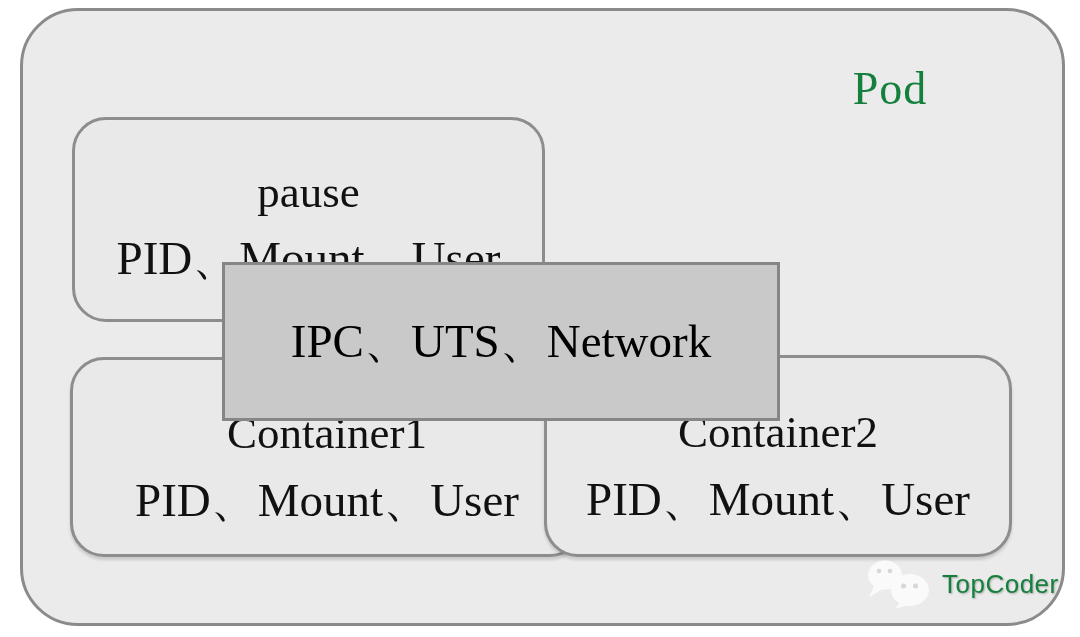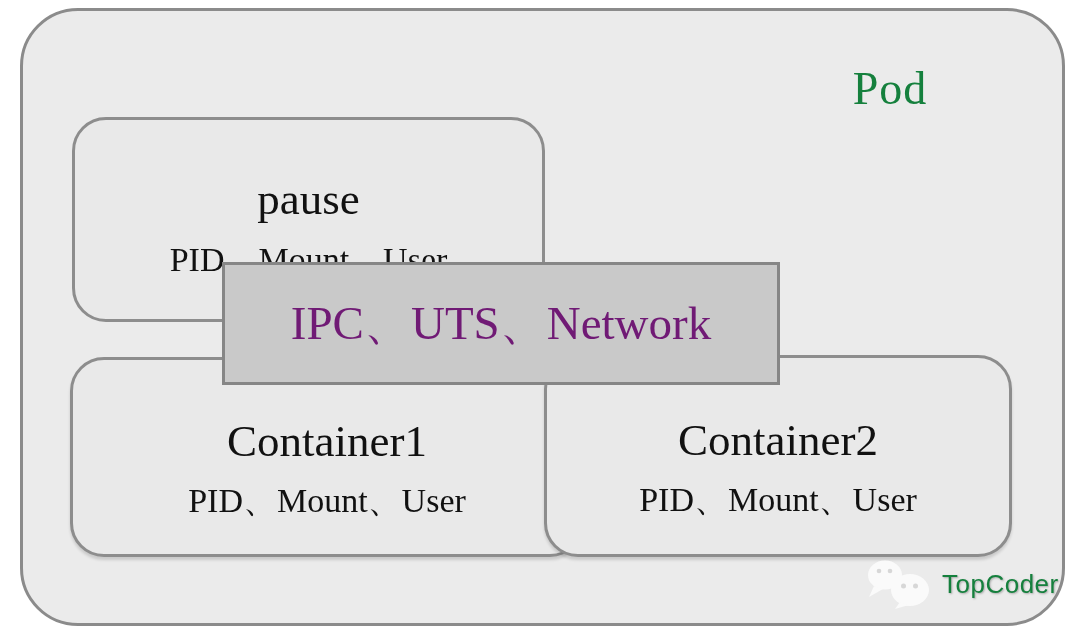--- a/index.html
+++ b/index.html
@@ -16,33 +16,33 @@
     text-align:center; font-size:46px; color:#15803d; letter-spacing:1px;
   }
 
   .inner-box {
     position:absolute; background:#e9e9e9; border:3px solid #8d8d8d;
     border-radius:34px; display:flex; flex-direction:column;
     align-items:center; justify-content:center; gap:16px;
     color:#111;
   }
   .inner-box .line1 { font-size:45px; line-height:1.1; }
-  .inner-box .line2 { font-size:34px; line-height:1.1; white-space:nowrap; }
+  .inner-box .line2 { font-size:47px; line-height:1.1; white-space:nowrap; }
 
   .pause-box { left:72px; top:85px; width:473px; height:205px; padding-top:14px;margin-top:32px; }
   .container1-box { left:70px;  top:357px; width:514px; height:200px; padding-top:22px;
                     box-shadow:0 3px 3px rgba(0,0,0,0.14); }
   .container2-box { left:544px; top:355px; width:468px; height:202px; padding-top:22px;
                     box-shadow:0 3px 3px rgba(0,0,0,0.14); }
 
   .shared-box {
-    position:absolute; left:222px; top:262px; width:558px; height:123px;
+    position:absolute; left:222px; top:262px; width:558px; height:159px;
     background:#c9c9c9; border:3px solid #868686; border-radius:0;
     display:flex; align-items:center; justify-content:center;
-    font-size:47px; color:#701a75; white-space:nowrap; z-index:5;
+    font-size:47px; color:#000000; white-space:nowrap; z-index:5;
   }
 
   .watermark {
     position:absolute; left:862px; top:558px; display:flex;
     align-items:center; gap:6px; z-index:6;
   }
   .watermark svg { display:block; }
   .watermark-text {
     font-family:"Liberation Sans","DejaVu Sans",sans-serif;
     font-size:26px; color:#15803d;

